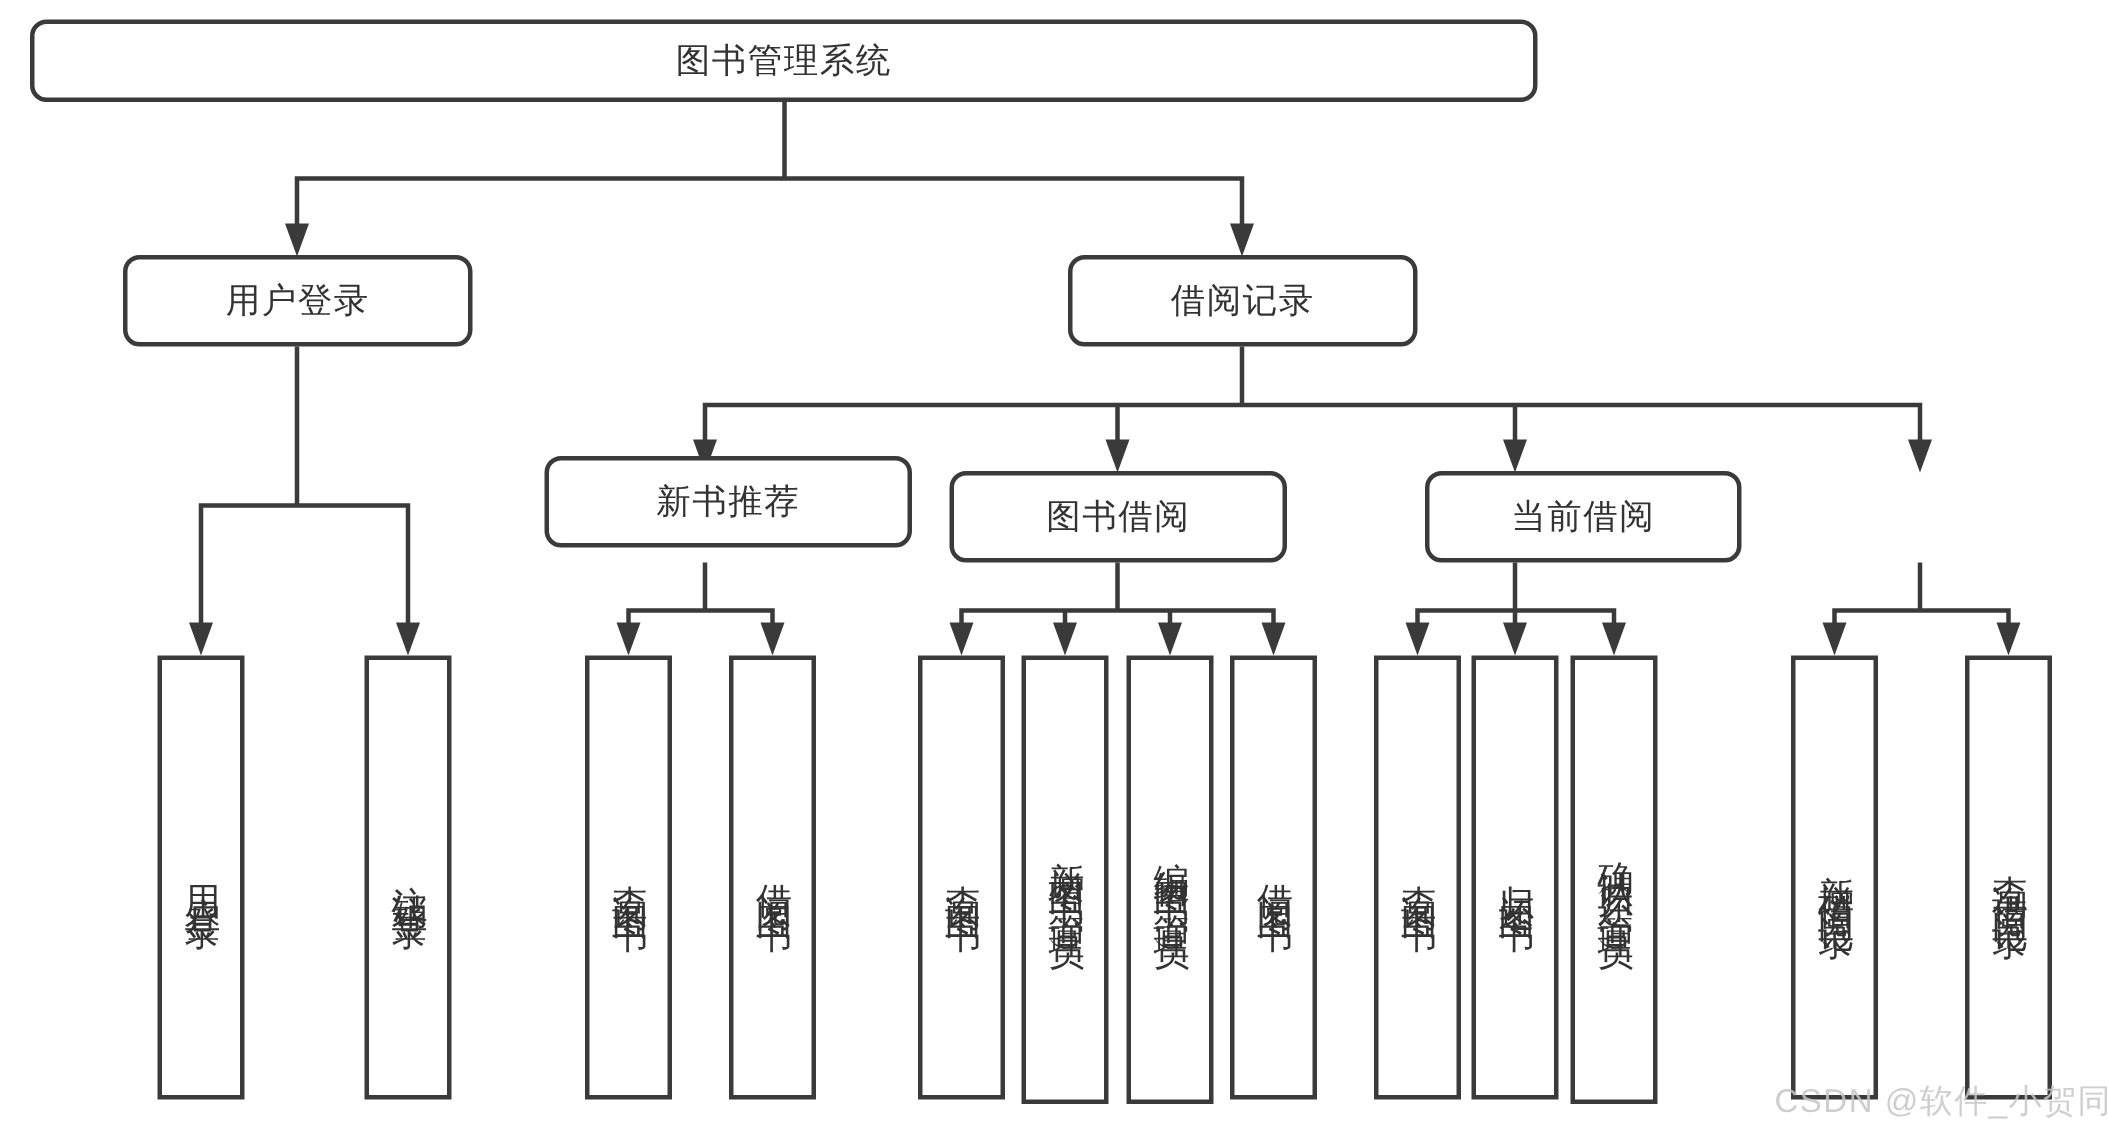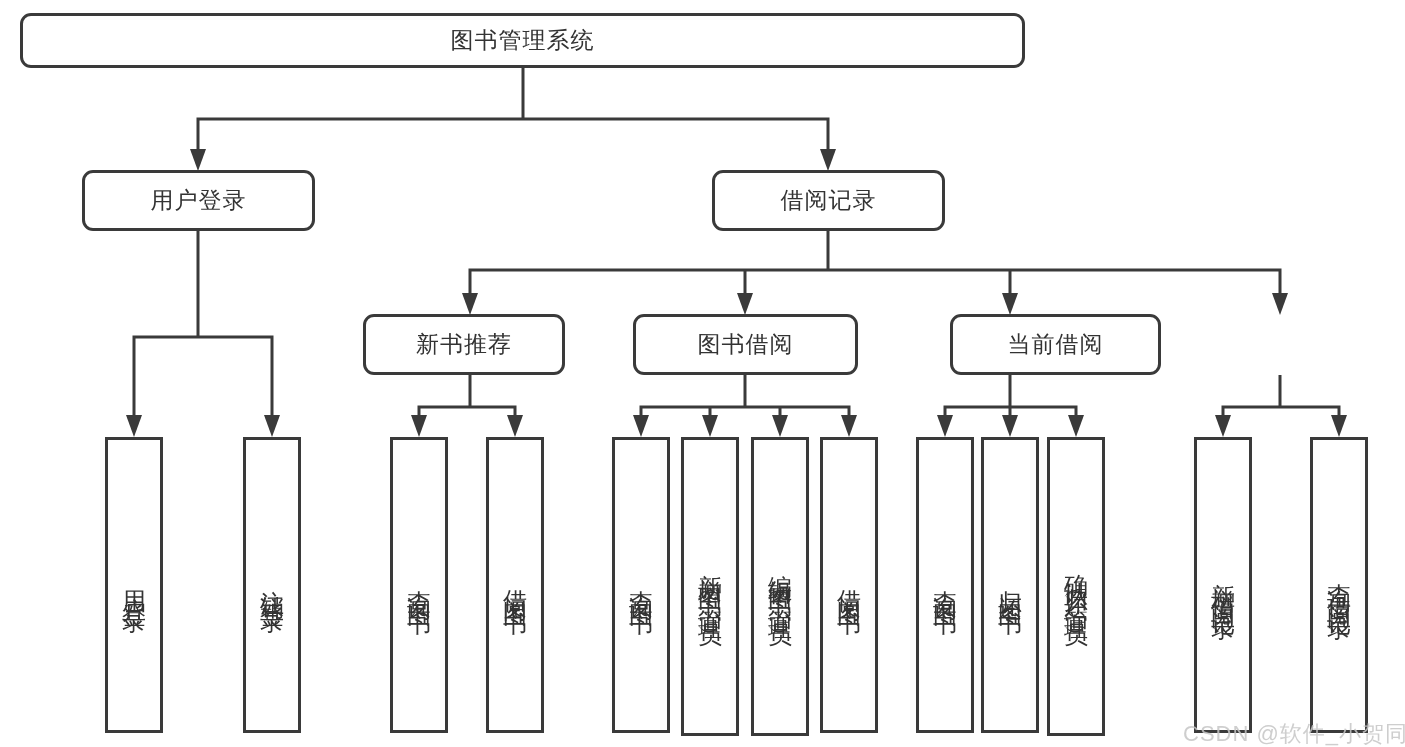--- a/index.html
+++ b/index.html
@@ -109,21 +109,21 @@
       <polygon points="1215,415 1231,415 1223,437"></polygon>
       <polygon points="1331,415 1347,415 1339,437"></polygon>
     </g>
   </svg>
 
   <div class="node hnode" style="left:20px; top:13px; width:1005px; height:55px;">图书管理系统</div>
 
   <div class="node hnode" style="left:82px; top:170px; width:233px; height:61px;">用户登录</div>
   <div class="node hnode" style="left:712px; top:170px; width:233px; height:61px;">借阅记录</div>
 
-  <div class="node hnode" style="left:363px; top:314px; width:202px; height:61px;">新书推荐</div>
+  <div class="node hnode" style="left:363px; top:304px; width:245px; height:61px;">新书推荐</div>
   <div class="node hnode" style="left:633px; top:314px; width:225px; height:61px;">图书借阅</div>
   <div class="node hnode" style="left:905px; top:314px; width:211px; height:61px;margin-left:45px;">当前借阅</div>
 
   <div class="node leaf" style="left:105px; top:437px; width:58px; height:296px;">
     <span class="vtext">用户登录</span>
   </div>
   <div class="node leaf" style="left:243px; top:437px; width:58px; height:296px;">
     <span class="vtext">注销登录</span>
   </div>
 

